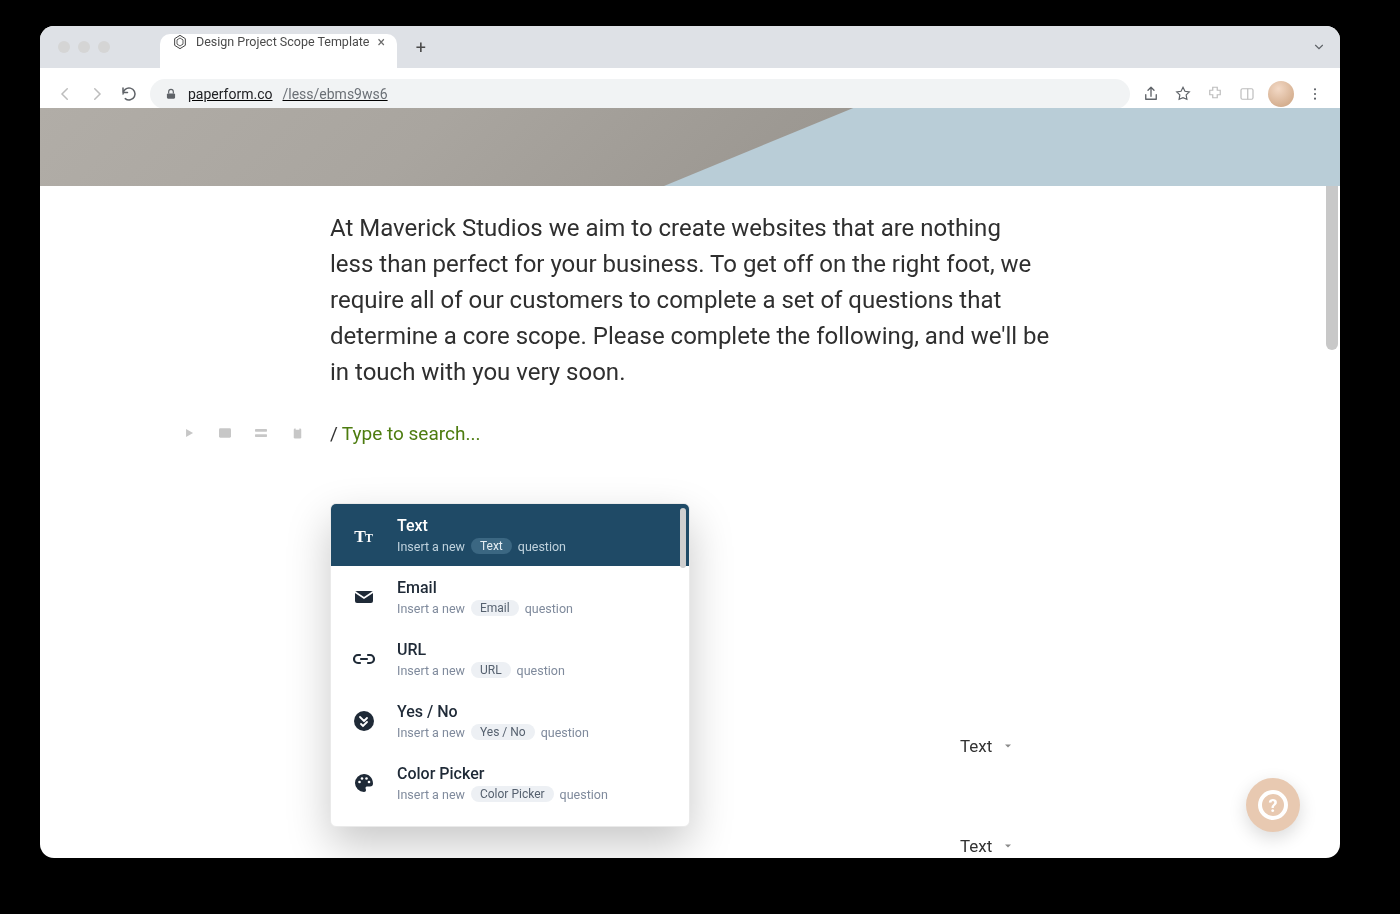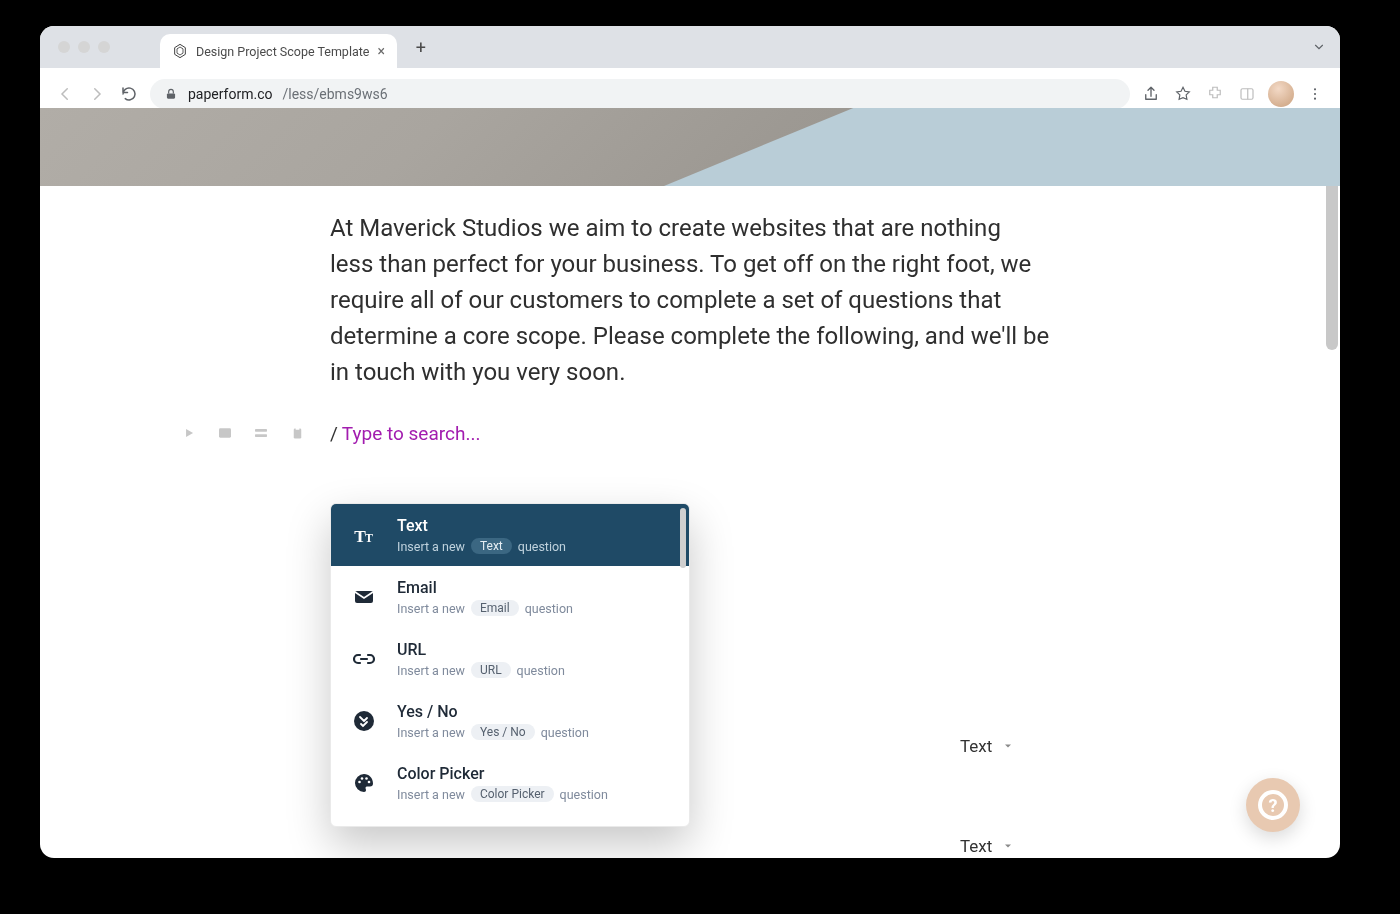--- a/index.html
+++ b/index.html
@@ -6,30 +6,30 @@
   html, body { width: 1400px; height: 914px; font-family: -apple-system, BlinkMacSystemFont, "Segoe UI", Roboto, sans-serif; background: #000; }
   .window {
     position: absolute; left: 40px; top: 26px; width: 1300px; height: 832px;
     background: #fff; border-radius: 14px; overflow: hidden; box-shadow: 0 20px 60px rgba(0,0,0,.35);
   }
   
   .tabbar { height: 42px; background: #dee1e6; display: flex; align-items: flex-end; padding-left: 18px; }
   .traffic { display:flex; gap:8px; align-items:center; margin-right: 50px; align-self:center; }
   .dot { width:12px; height:12px; border-radius:50%; background:#d5d5d5; }
   .tab {
-    display:flex; align-items:center; gap:8px; height:34px; background:#fff; border-radius:10px 10px 0 0;
+    display:flex; gap:8px; height:34px; background:#fff; border-radius:10px 10px 0 0;
     padding: 0 12px; font-size:12.5px; color:#4b4b4b; min-width: 230px; position:relative;
   }
   .tab .favicon { width:16px; height:16px; }
   .tab .close { font-size:14px; color:#6b6b6b; margin-left:auto; }
   .newtab { width:28px; height:28px; display:flex; align-items:center; justify-content:center; color:#4b4b4b; font-size:18px; margin-left:10px; align-self:center; border-radius:50%; }
   .menu-caret { margin-left:auto; margin-right:14px; align-self:center; color:#5f6368; }
 
   
-  .addrbar { height:52px; background:#fff; border-bottom:1px solid #e6e6e6; display:flex; align-items:center; padding:12px 14px; gap:10px; }
+  .addrbar { height:52px; background:#fff; border-bottom:1px solid #e6e6e6; display:flex; align-items:center; padding:12px 14px; gap:10px;text-decoration:underline; }
   .navbtn { width:22px; height:22px; display:flex; align-items:center; justify-content:center; color:#5f6368; }
   .navbtn.disabled { color:#bdbdbd; }
   .urlpill { flex:1; height:30px; background:#f1f3f4; border-radius:16px; display:flex; align-items:center; padding:0 14px; gap:10px; color:#202124; font-size:14px; }
   .lock { color:#5f6368; }
   .url-host { color:#202124; }
   .url-path { color:#6b7076; }
   .ricon { width:22px; height:22px; display:flex; align-items:center; justify-content:center; color:#5f6368; }
   .avatar { width:26px; height:26px; border-radius:50%; background: radial-gradient(circle at 40% 30%, #f3d9c6, #caa07c); }
 
   
@@ -46,21 +46,21 @@
   .content { width: 720px; margin-left: 290px; }
   .heading { font-family: Georgia, "Times New Roman", serif; font-weight:700; font-size:56px; color:#a68372; margin-top:36px; letter-spacing:.5px; }
   .intro { font-size:24px; color:#2f2f2f; line-height:1.5; margin-top:24px; max-width:720px; }
 
   
   .slashrow { display:flex; align-items:center; margin-top:32px; position:relative; }
   .mini-icons { position:absolute; left:-150px; top:2px; display:flex; gap:18px; color:#c7c7c7; }
   .mini { width:18px; height:18px; display:flex; align-items:center; justify-content:center; }
   .slashfield { display:flex; align-items:center; font-size:19px; color:#333; }
   .slashfield .slash { color:#333; margin-right:4px; }
-  .slashfield .ph { color:#a21caf; }
+  .slashfield .ph { color:#4d7c0f; }
 
   
   .dropdown {
     position:absolute; left:290px; top: 395px; width: 360px; background:#fff;
     border-radius:6px; box-shadow: 0 18px 44px rgba(0,0,0,.22); overflow:hidden;
     border:1px solid #eaeaea;
   }
   .dd-scroll { position:absolute; right:3px; top:4px; width:6px; height:60px; background:#cfcfcf; border-radius:3px; }
   .dd-head { font-size:11px; letter-spacing:1.2px; color:#8a94a6; font-weight:700; padding:14px 18px 8px; }
   .dd-item { display:flex; align-items:center; gap:18px; padding:12px 18px; cursor:pointer; }

